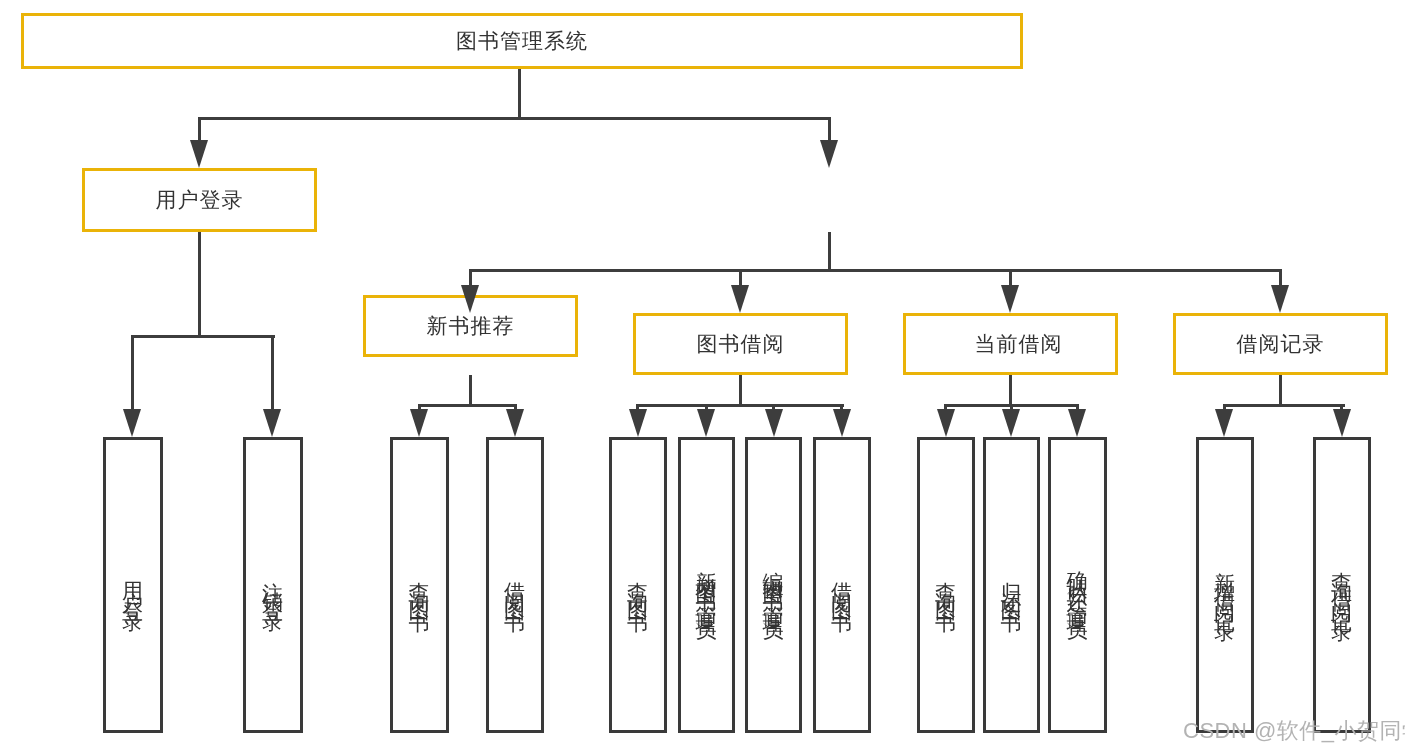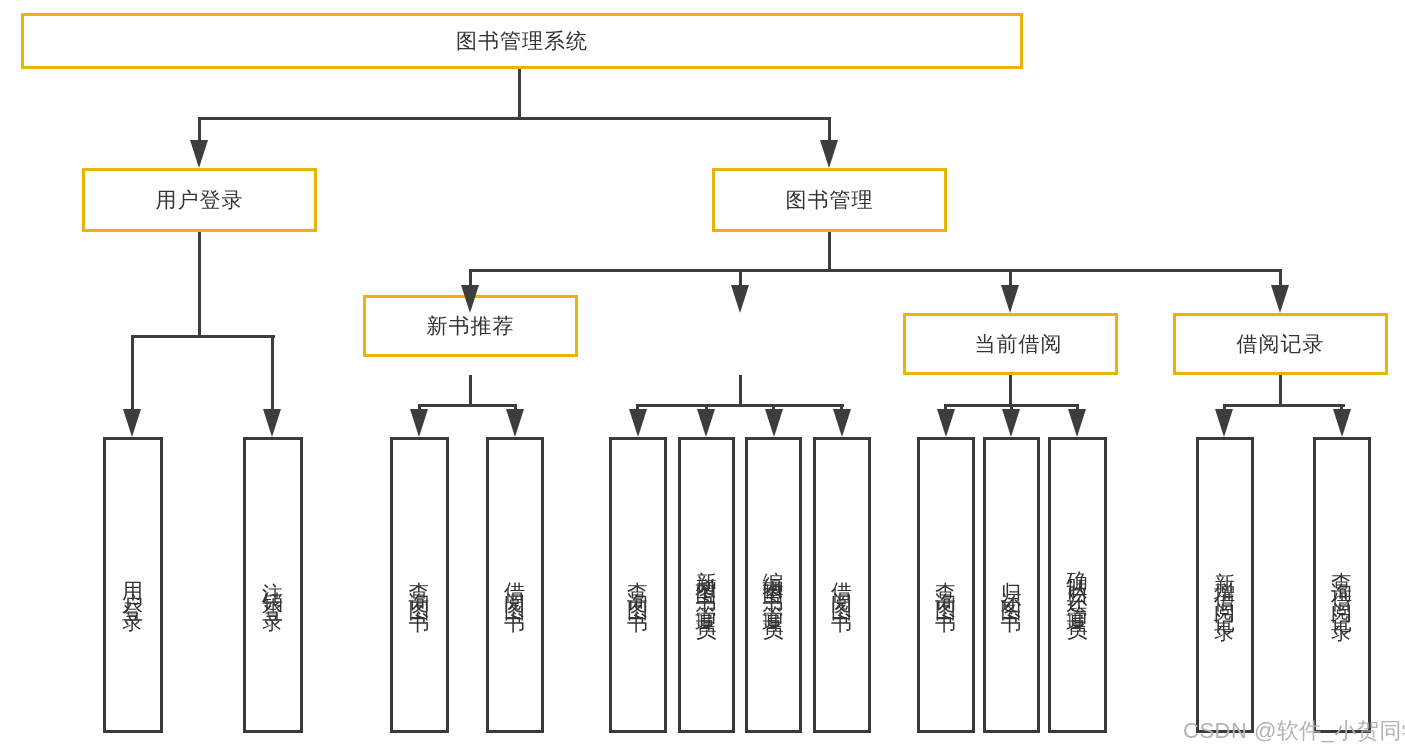--- a/index.html
+++ b/index.html
@@ -33,23 +33,23 @@
   }
 </style>
 </head>
 <body>
 
 <div id="canvas">
 
   <div class="node" style="left:21px;top:13px;width:1002px;height:56px;">图书管理系统</div>
 
   <div class="node" style="left:82px;top:168px;width:235px;height:64px;">用户登录</div>
-  <div class="node" style="left:712px;top:168px;width:235px;height:64px;">图书管理</div>
 
   <div class="node" style="left:363px;top:295px;width:215px;height:62px;">新书推荐</div>
+  <div class="node" style="left:633px;top:313px;width:215px;height:62px;">图书借阅</div>
   <div class="node" style="left:903px;top:313px;width:215px;height:62px;padding-left:16px;">当前借阅</div>
   <div class="node" style="left:1173px;top:313px;width:215px;height:62px;">借阅记录</div>
 
   <div class="leaf" style="left:103px;top:437px;width:60px;height:296px;">
     <span>用户登录</span>
     </div>
   <div class="leaf" style="left:243px;top:437px;width:60px;height:296px;">
     <span>注销登录</span>
     </div>
 

